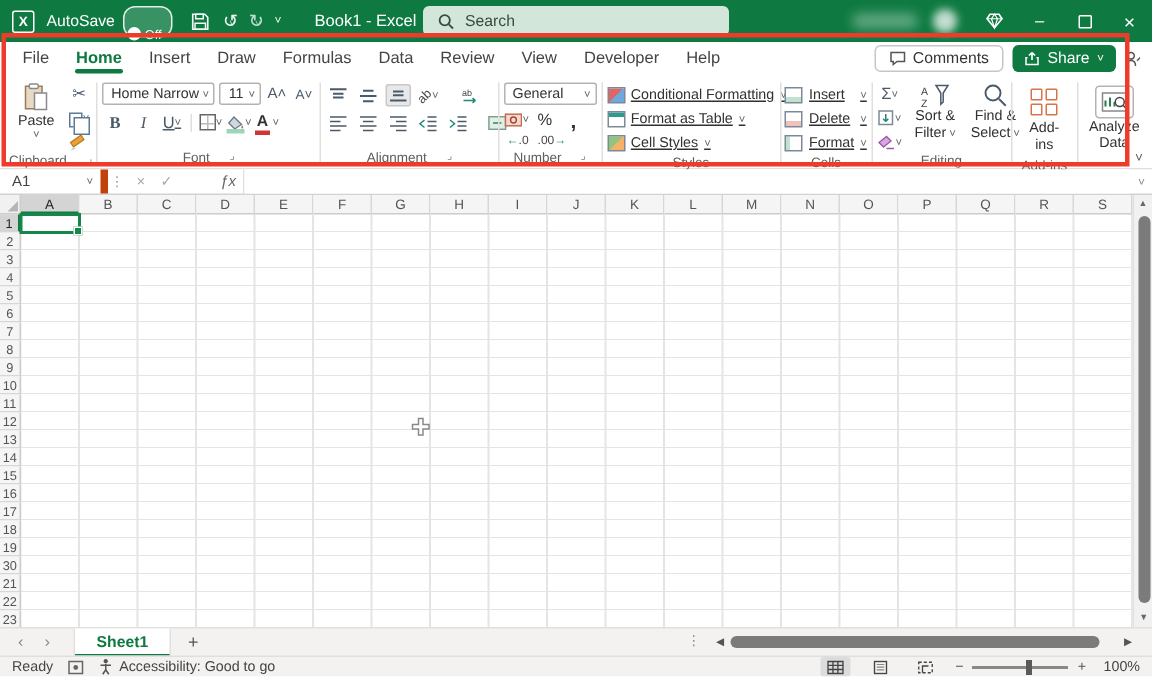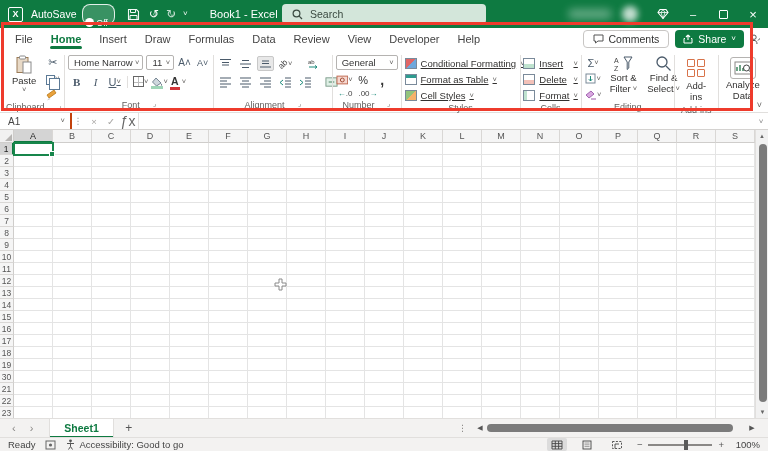--- a/index.html
+++ b/index.html
@@ -73,25 +73,25 @@
   .sumc { display:flex; flex-direction:column; gap:1px; margin-right:2px; }
   .decico { font-size:8px; color:#444; white-space:nowrap; }
   .decico .tealarrow { color:#1b8a7a; }
   .addins-ic { display:grid; grid-template-columns:8px 8px; grid-template-rows:8px 8px; gap:2px; }
   .addins-ic span { border:1.5px solid #d8734a; border-radius:1px; }
   .analyze-ic { width:26px; height:22px; border:1px solid #b5b3b1; border-radius:3px; display:flex; align-items:center; justify-content:center; }
   .ribbon-collapse { position:absolute; right:6px; top:100px; font-size:9px; color:#605e5c; }
 
   
   .formulabar { position:absolute; left:0; top:113px; width:768px; height:17px; background:#fff; border-bottom:1px solid #d4d2d0; display:flex; align-items:stretch; font-size:10px; color:#444; }
-  .namebox { width:72px; display:flex; align-items:center; justify-content:space-between; padding:0 5px 0 8px; border-right:2px solid #c2410c; }
+  .namebox { width:72px; display:flex; align-items:center; justify-content:space-between; padding:0 5px 0 8px; border-right:5px solid #c2410c; }
   .fb-handle { width:12px; display:flex; align-items:center; justify-content:center; color:#999; font-size:9px; }
   .fb-btns { display:flex; align-items:center; gap:1px; padding:0 2px; border-right:1px solid #e1dfdd; }
   .fb-btn { width:16px; text-align:center; color:#a9a7a5; font-size:9.5px; }
-  .fb-fx { color:#666; font-size:14px; }
+  .fb-fx { color:#666; font-style:italic; font-size:10px;margin-left:24px; }
   .fb-input { flex:1; background:#fff; }
   .fb-expand { width:14px; display:flex; align-items:center; justify-content:center; color:#888; font-size:8px; }
 
   
   .gridarea { position:absolute; left:0; top:130px; width:768px; height:288px; background:#fff; overflow:hidden; }
   .colrow { position:absolute; left:0; top:0; height:13px; display:flex; }
   .corner { width:14px; height:13px; background:#f1f1f1; border-right:1px solid #cfcdcb; border-bottom:1px solid #cfcdcb; position:relative; }
   .corner::after { content:""; position:absolute; right:1px; bottom:1px; border-left:7px solid transparent; border-bottom:7px solid #b8b6b4; }
   .colh { width:39px; height:13px; background:#f5f5f5; border-right:1px solid #d9d7d5; border-bottom:1px solid #cfcdcb; font-size:9px; color:#555; display:flex; align-items:center; justify-content:center; }
   .colh.selh { background:#d4d4d4; border-bottom:2px solid #0e7a41; color:#222; }

